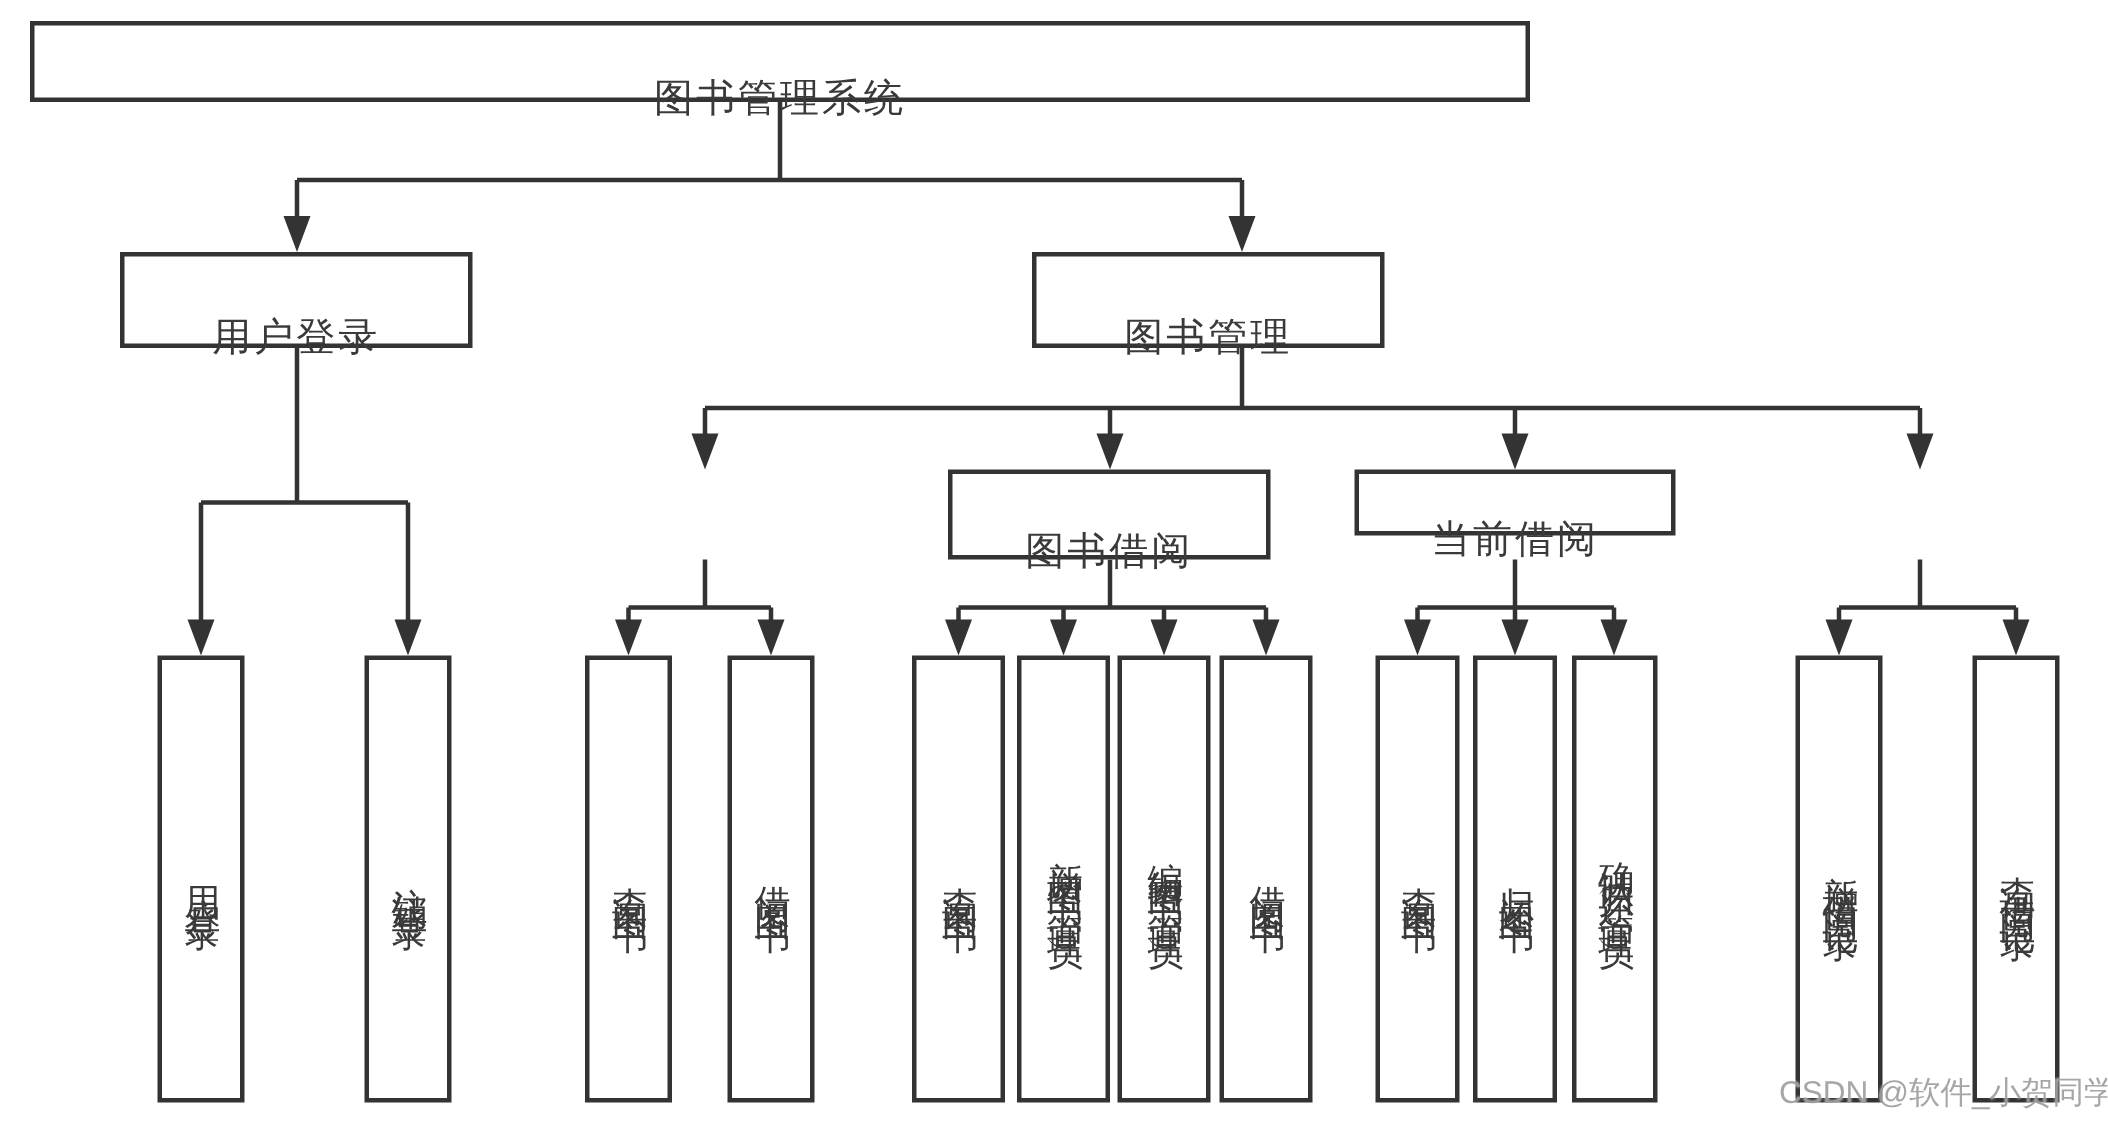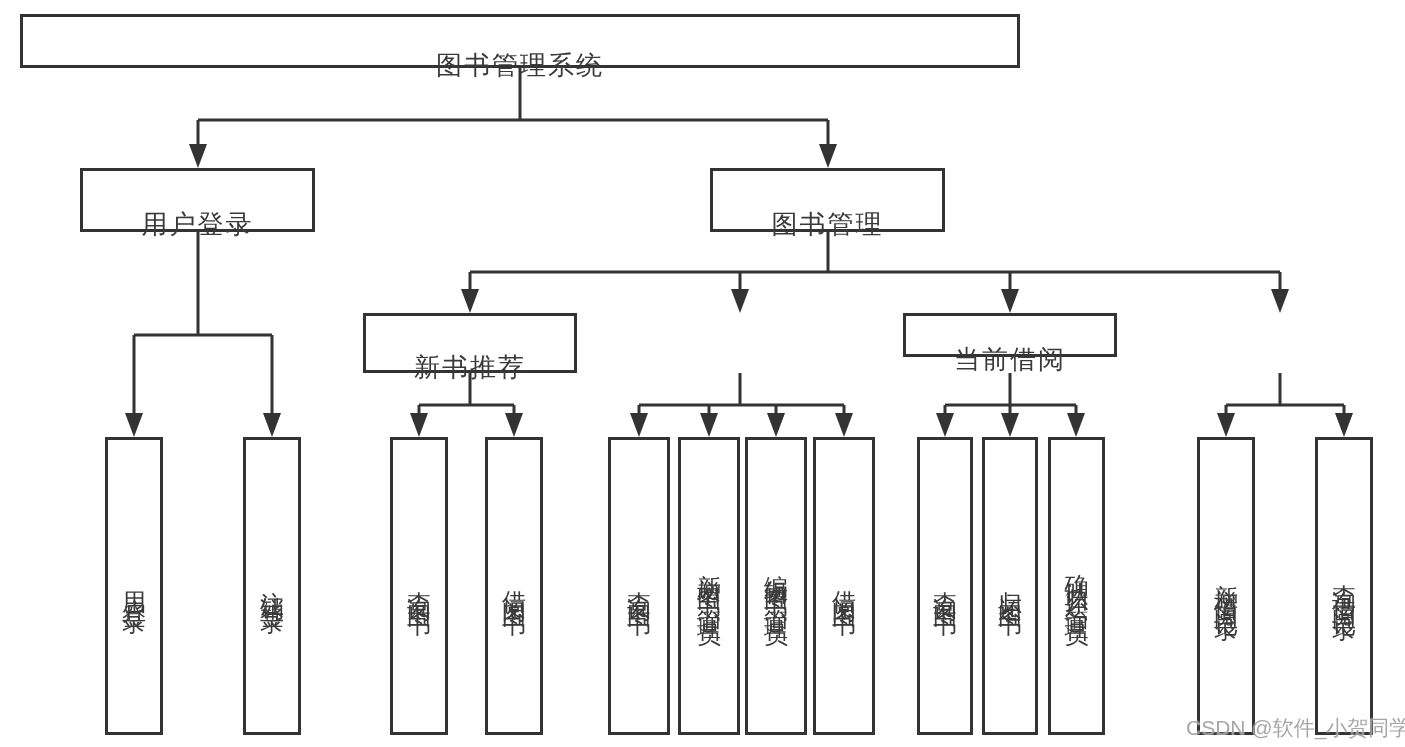--- a/index.html
+++ b/index.html
@@ -86,26 +86,26 @@
     </g>
   </svg>
 
   <div class="box h" style="left:20px;top:14px;width:1000px;height:54px">
     <span class="lbl">图书管理系统</span>
   </div>
 
   <div class="box h" style="left:80px;top:168px;width:235px;height:64px">
     <span class="lbl">用户登录</span>
   </div>
-  <div class="box h" style="left:710px;top:168px;width:235px;height:64px">
+  <div class="box h" style="left:688px;top:168px;width:235px;height:64px">
     <span class="lbl">图书管理</span>
   </div>
 
-  <div class="box h" style="left:363px;top:313px;width:214px;height:60px">
-    <span class="lbl">新书推荐</span>
+  <div class="box h" style="left:632px;top:313px;width:215px;height:60px">
+    <span class="lbl">图书借阅</span>
   </div>
   <div class="box h" style="left:903px;top:313px;width:214px;height:44px">
     <span class="lbl">当前借阅</span>
   </div>
 
   <div class="box v" style="left:105px;top:437px;width:58px;height:298px">
     <span class="lbl">用户登录</span>
   </div>
   <div class="box v" style="left:243px;top:437px;width:58px;height:298px">
     <span class="lbl">注销登录</span>

